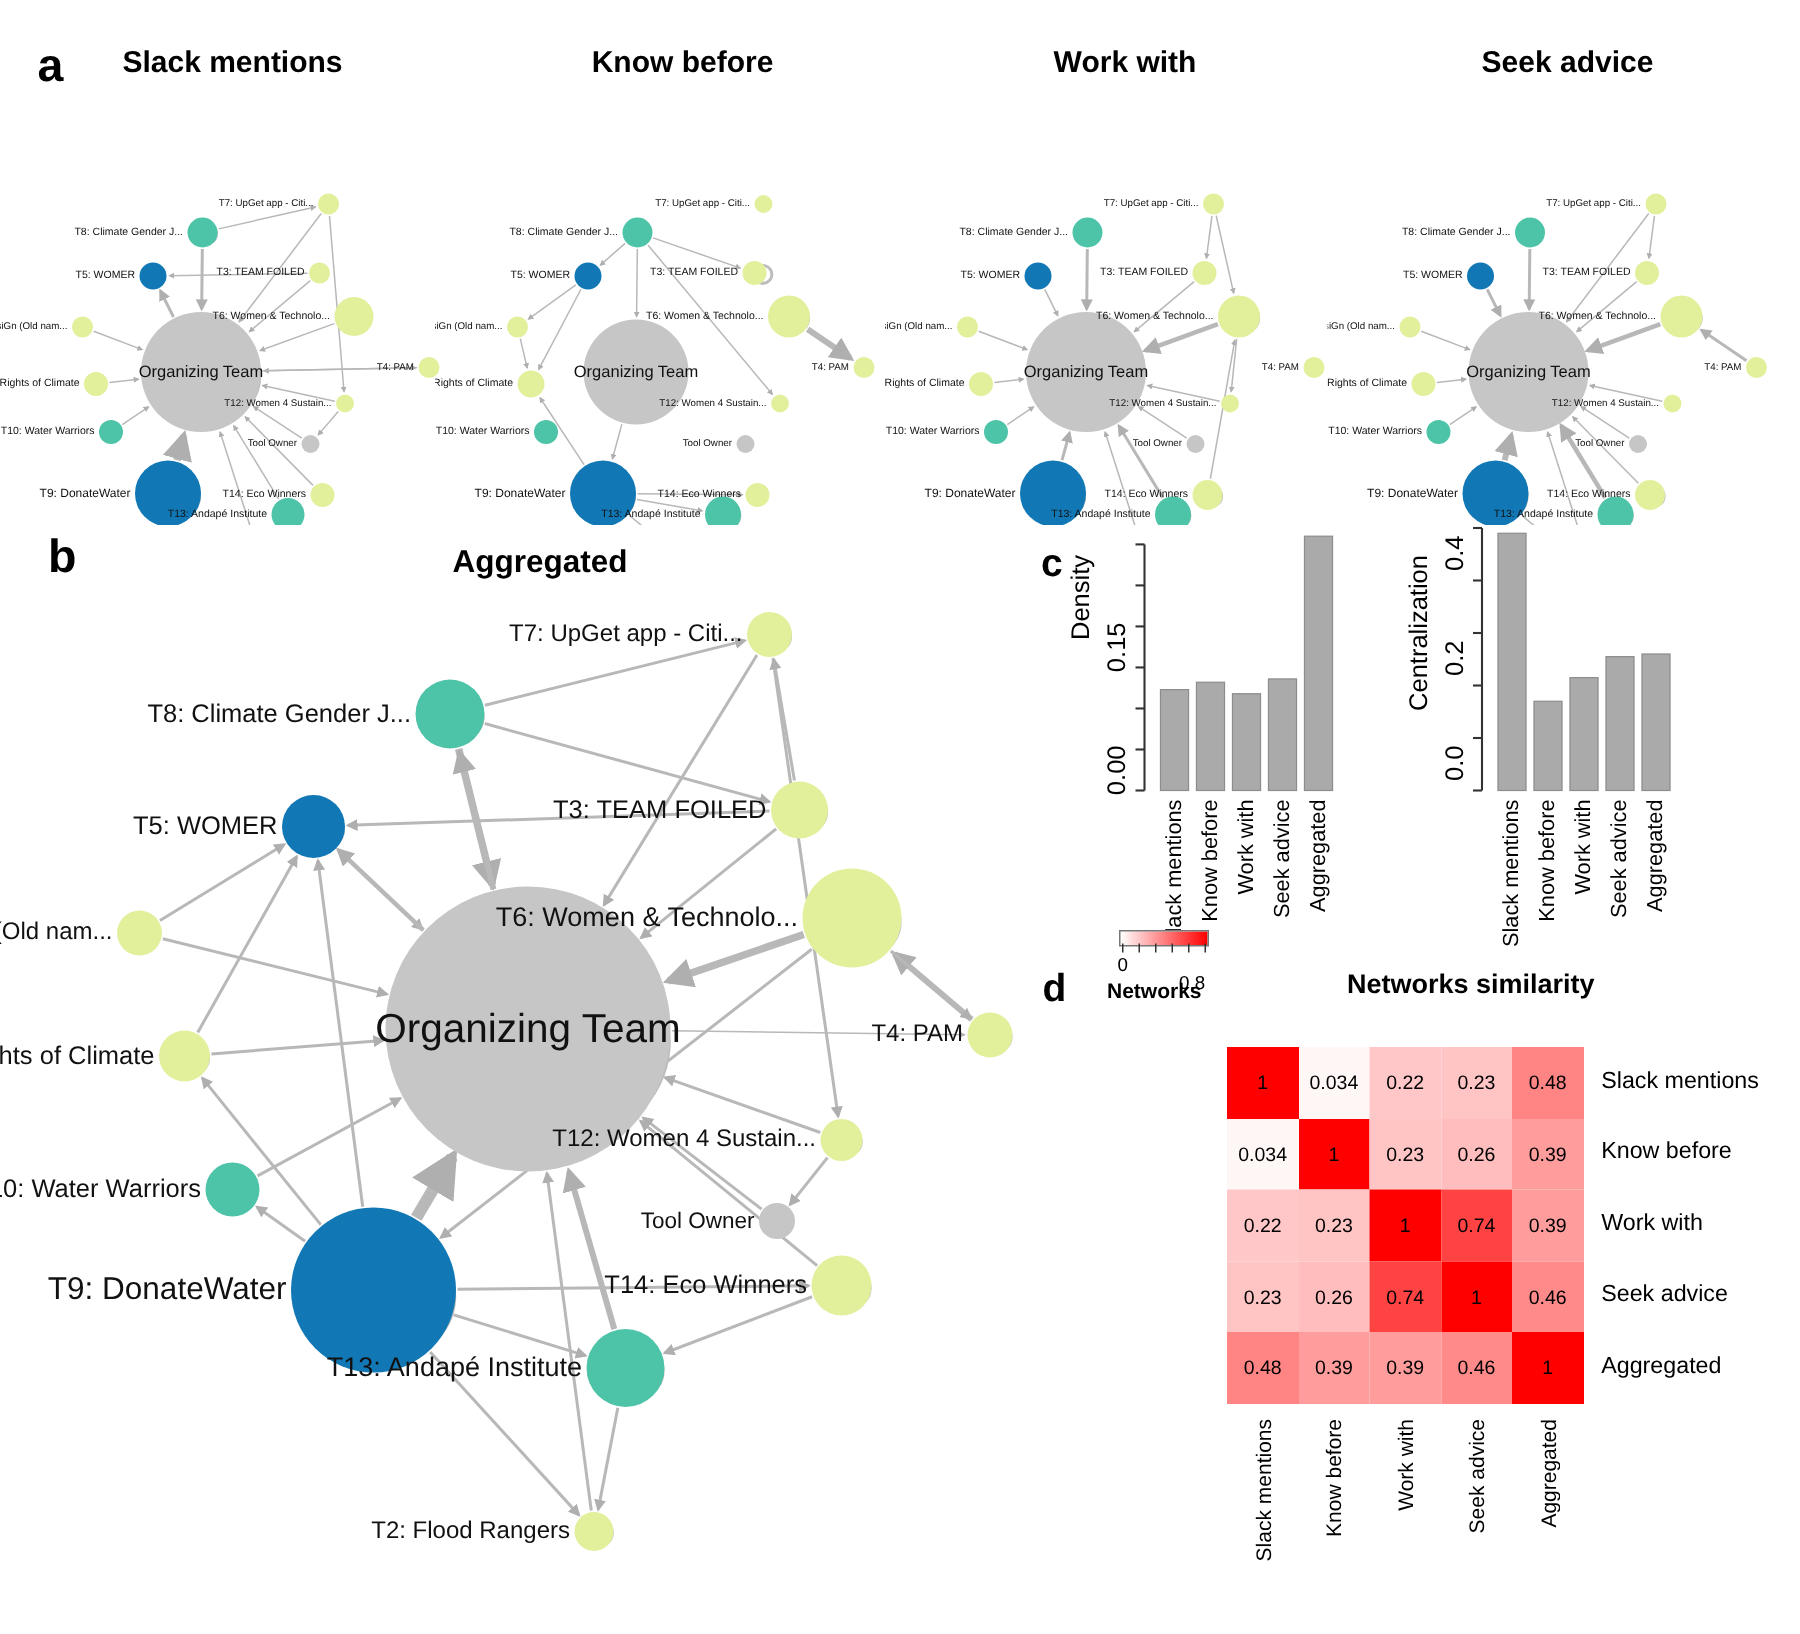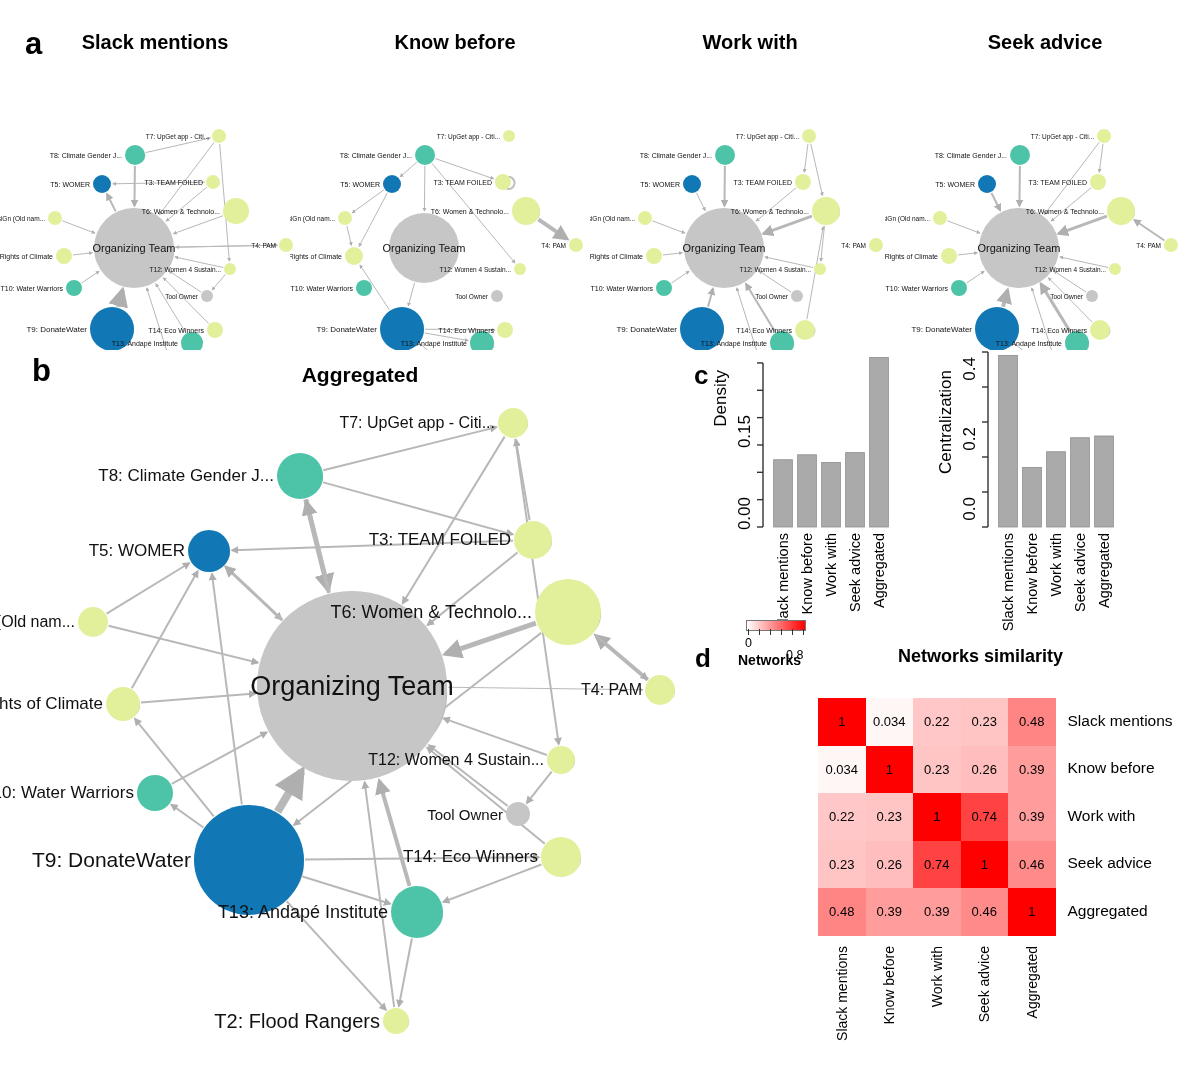--- a/index.html
+++ b/index.html
@@ -459,21 +459,21 @@
       <div class="nodelabel" style="font-size: 18px; left: 388px; top: 912px; transform: translate(-100%, -50%);">T13: Andapé Institute</div>
       <div class="nodelabel" style="font-size: 17px; left: 134px; top: 793px; transform: translate(-100%, -50%);">T10: Water Warriors</div>
       <div class="nodelabel" style="font-size: 17px; left: 538px; top: 857px; transform: translate(-100%, -50%);">T14: Eco Winners</div>
       <div class="nodelabel" style="font-size: 17px; left: 511px; top: 540px; transform: translate(-100%, -50%);">T3: TEAM FOILED</div>
       <div class="nodelabel" style="font-size: 16px; left: 495px; top: 423px; transform: translate(-100%, -50%);">T7: UpGet app - Citi...</div>
       <div class="nodelabel" style="font-size: 17px; left: 103px; top: 704px; transform: translate(-100%, -50%);">T11: Rights of Climate</div>
       <div class="nodelabel" style="font-size: 16px; left: 75px; top: 622px; transform: translate(-100%, -50%);">: SDesiGn (Old nam...</div>
       <div class="nodelabel" style="font-size: 16px; left: 544px; top: 760px; transform: translate(-100%, -50%);">T12: Women 4 Sustain...</div>
       <div class="nodelabel" style="font-size: 16px; left: 642px; top: 690px; transform: translate(-100%, -50%);">T4: PAM</div>
       <div class="nodelabel" style="font-size: 15px; left: 503px; top: 814px; transform: translate(-100%, -50%);">Tool Owner</div>
-      <div class="nodelabel" style="font-size: 20px; left: 380px; top: 1021px; transform: translate(-100%, -50%);">T2: Flood Rangers</div>
+      <div class="nodelabel" style="font-size: 16px; left: 380px; top: 1021px; transform: translate(-100%, -50%);">T2: Flood Rangers</div>
     </div>
   </div>
 
 <div class="panel-letter" style="left:694px;top:362px;font-size:26px;">c</div>
 <div id="chartDensity" class="barchart-wrap" style="left:715px;top:348px;width:200px;height:250px;">
     <svg width="200" height="250" viewBox="0 0 200 250">
       <path d="M 48 179 L 48 14.9375" stroke="#333" stroke-width="1.4" fill="none"></path>
       <line x1="42" y1="179" x2="48" y2="179" stroke="#333" stroke-width="1.4"></line>
       <line x1="42" y1="151.65625" x2="48" y2="151.65625" stroke="#333" stroke-width="1.4"></line>
       <line x1="42" y1="124.3125" x2="48" y2="124.3125" stroke="#333" stroke-width="1.4"></line>

